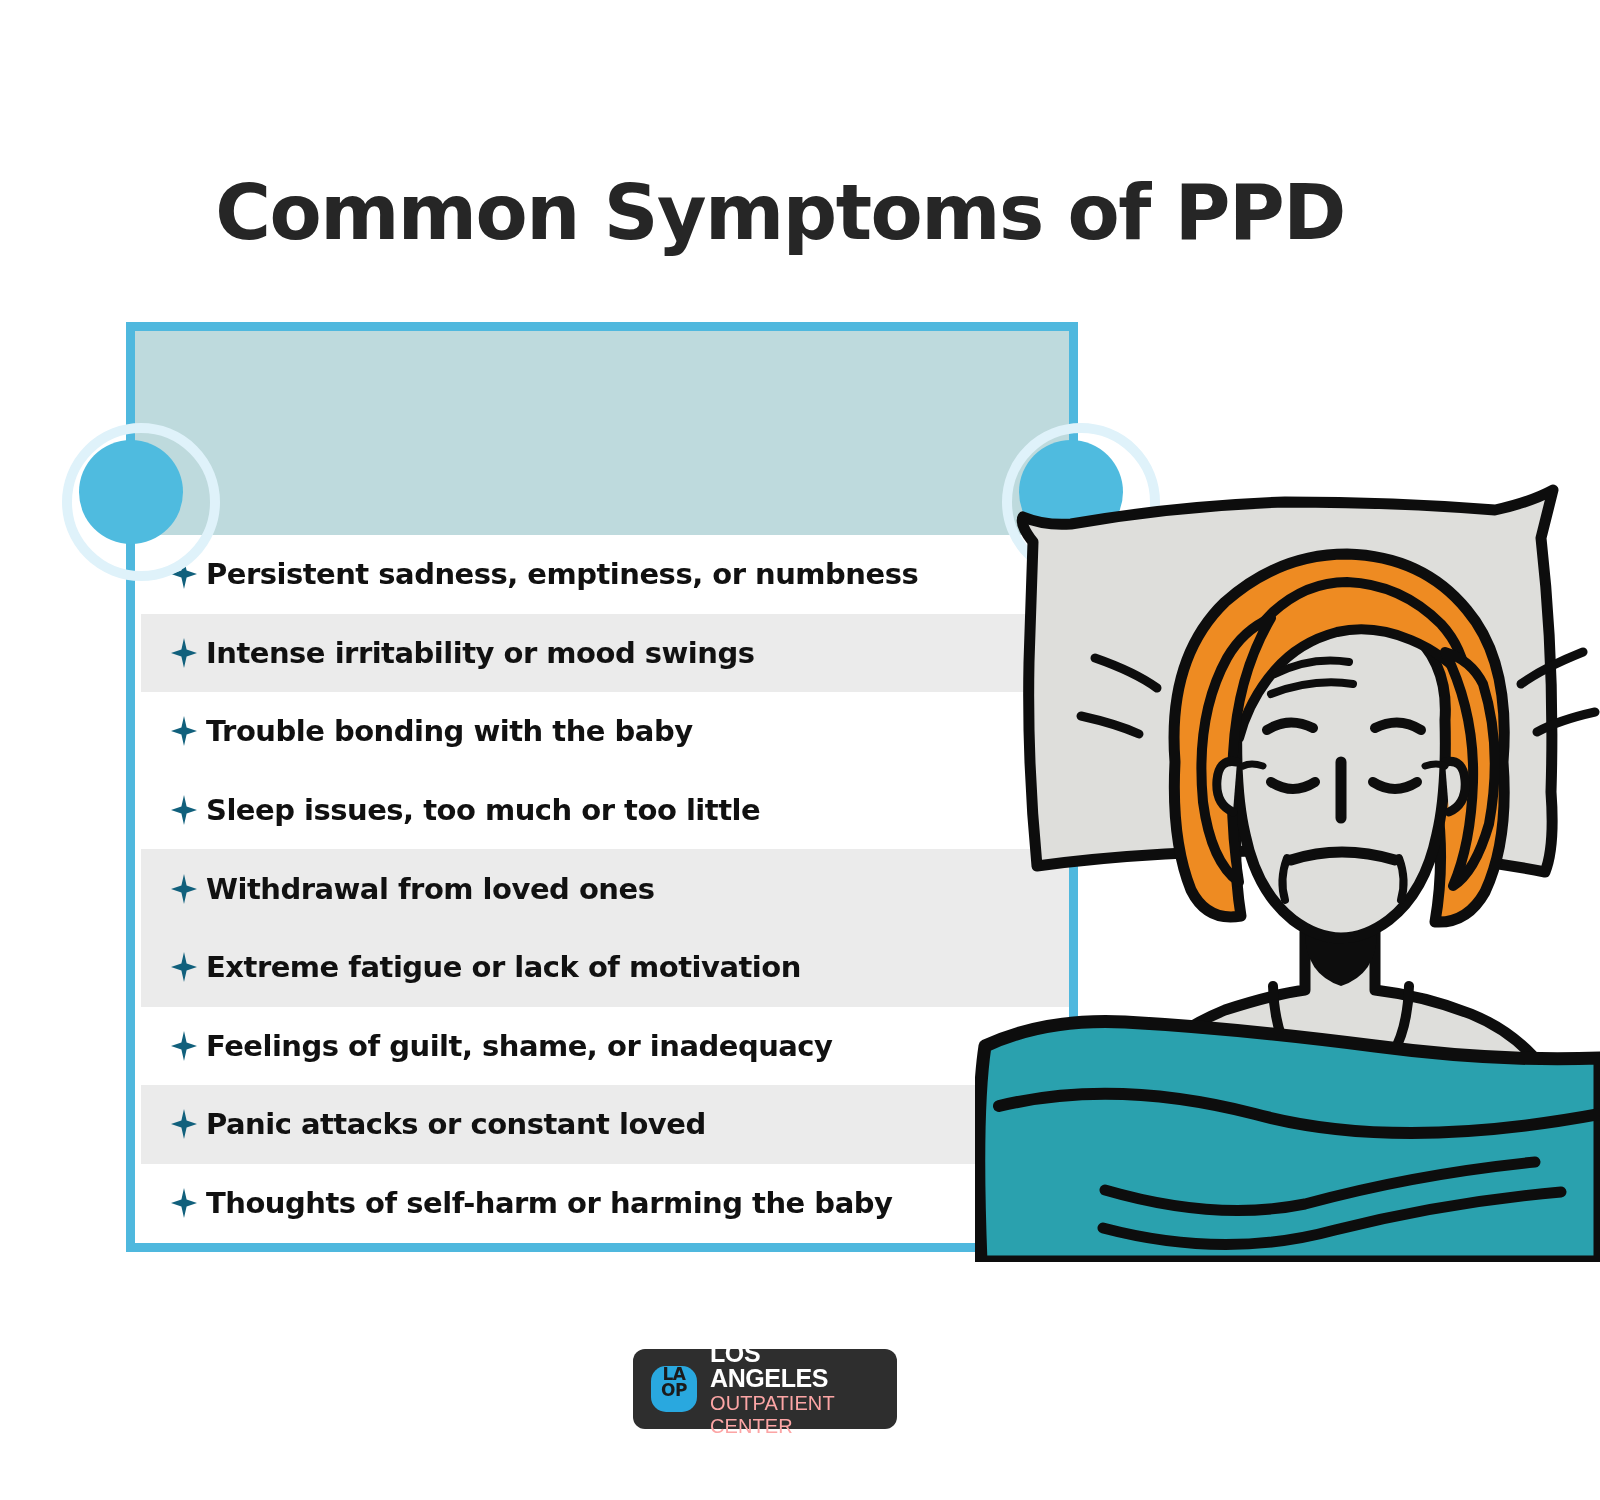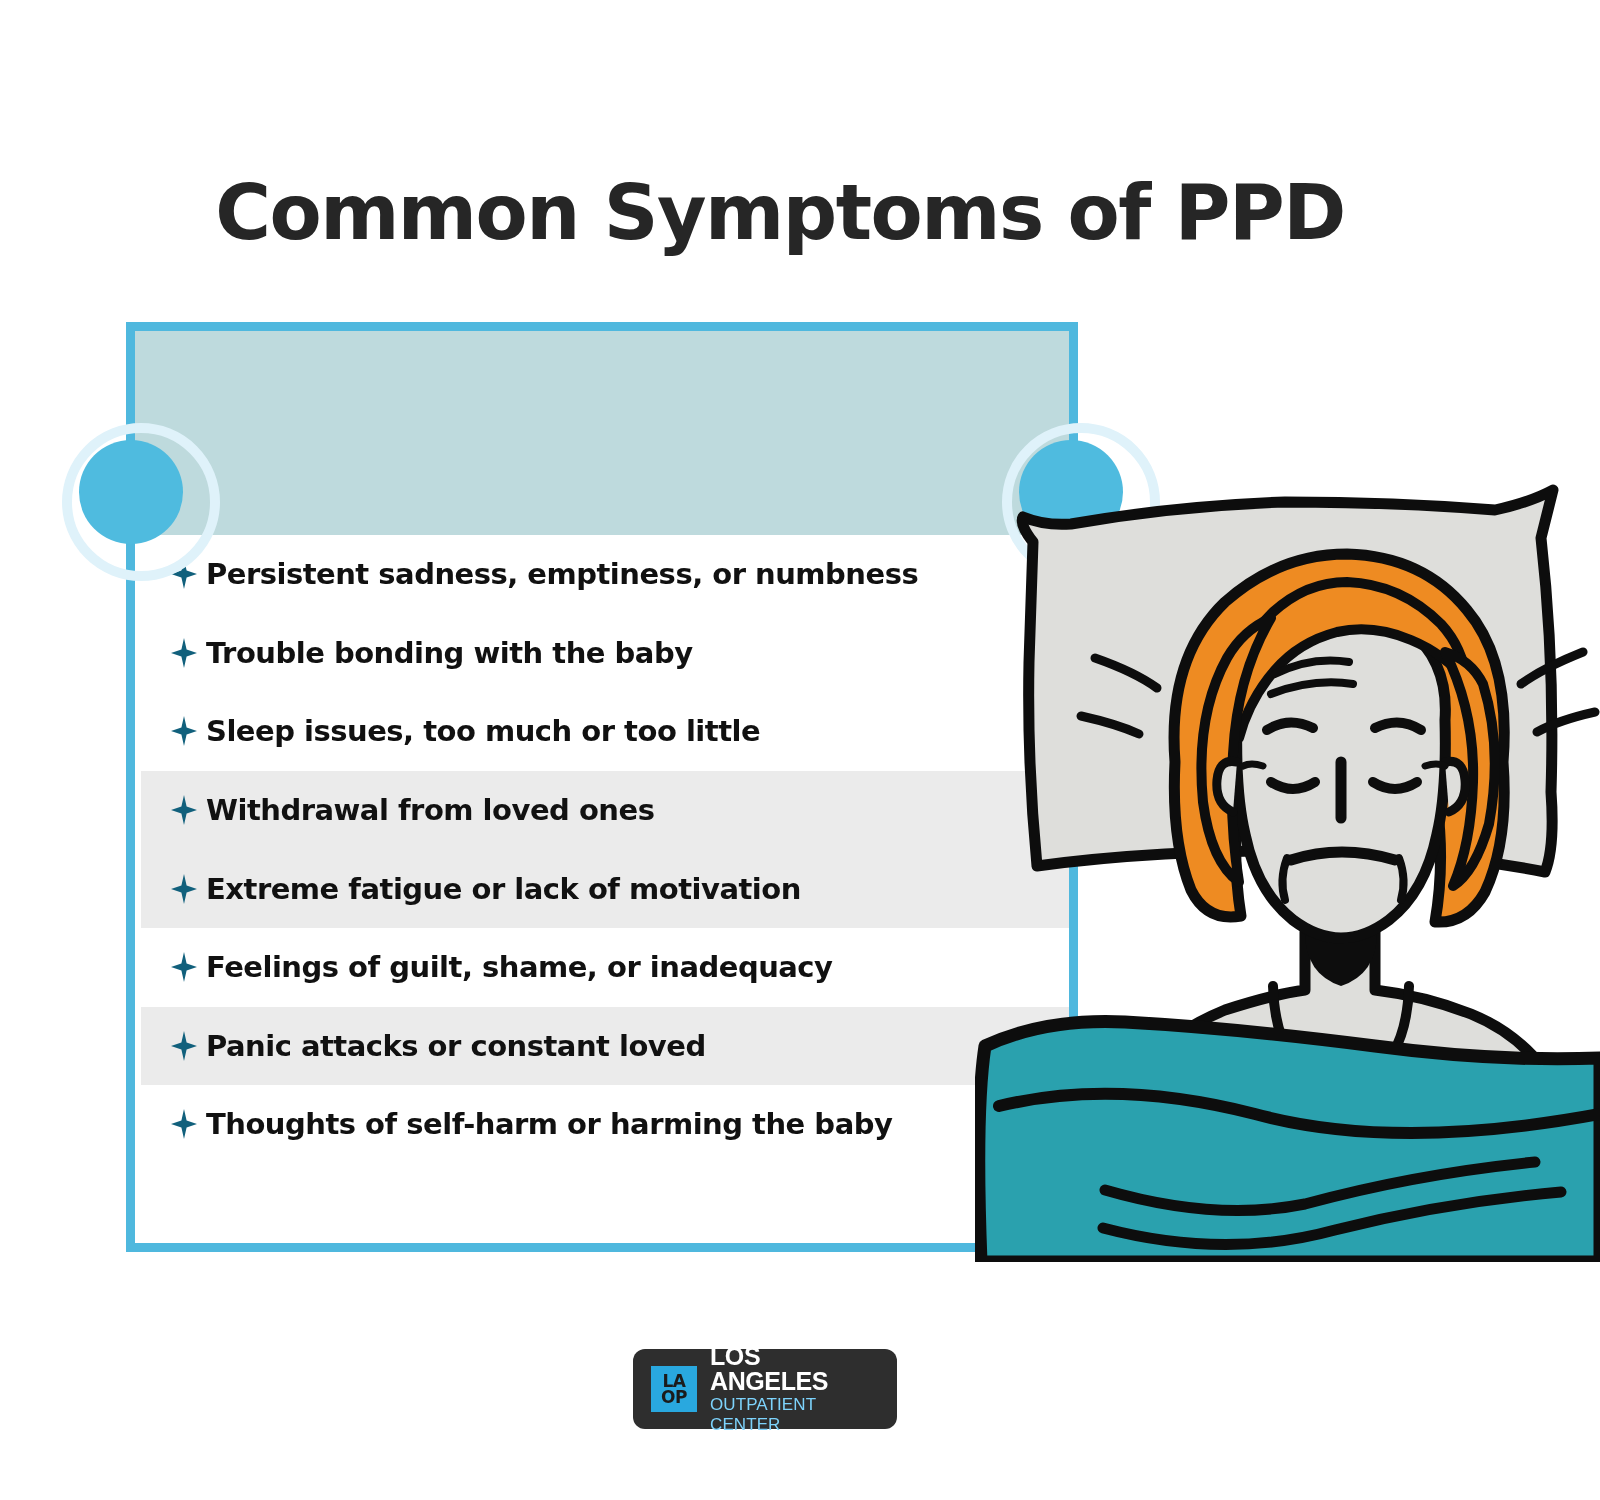--- a/index.html
+++ b/index.html
@@ -141,25 +141,24 @@
     border-radius: 12px;
     display: flex;
     align-items: center;
     padding: 0 18px;
     z-index: 6;
   }
   .logo-mark {
     width: 46px; height: 46px;
     flex: 0 0 46px;
     background: #29A8DF;
-    border-radius: 0;
+    border-radius: 15px;
     display: flex;
     flex-direction: column;
     align-items: center;
-    justify-content: center;
     margin-right: 13px;
   }
   .logo-mark span {
     font-family: "DejaVu Sans", sans-serif;
     font-size: 17px;
     font-weight: 700;
     color: #1B1B1B;
     line-height: 0.95;
     letter-spacing: -0.5px;
   }
@@ -167,23 +166,23 @@
   .logo-line1 {
     font-family: Liberation Sans, sans-serif;
     font-size: 25px;
     font-weight: 700;
     color: #ffffff;
     letter-spacing: -0.4px;
     line-height: 1.02;
   }
   .logo-line2 {
     font-family: "Liberation Sans", sans-serif;
-    font-size: 17px;
+    font-size: 20px;
     font-weight: 400;
-    color: #7dd3fc;
+    color: #fca5a5;
     letter-spacing: 0.1px;
     line-height: 1.15;
   }
 </style>
 </head>
 <body>
 
 <div class="page-title">Common Symptoms of PPD</div>
 
 <div class="deco-circle left"></div>
@@ -197,20 +196,28 @@
 
     <div class="symptom-row">
       <span class="sparkle-icon">
         <svg viewBox="0 0 26 30" xmlns="http://www.w3.org/2000/svg">
           <path d="M13 0 L15.6 11.4 L26 15 L15.6 18.6 L13 30 L10.4 18.6 L0 15 L10.4 11.4 Z" fill="#11607C"></path>
         </svg>
       </span>
       <span class="symptom-label">Persistent sadness, emptiness, or numbness</span>
     </div>
 
+    <div class="symptom-row shaded">
+      <span class="sparkle-icon">
+        <svg viewBox="0 0 26 30" xmlns="http://www.w3.org/2000/svg">
+          <path d="M13 0 L15.6 11.4 L26 15 L15.6 18.6 L13 30 L10.4 18.6 L0 15 L10.4 11.4 Z" fill="#11607C"></path>
+        </svg>
+      </span>
+      <span class="symptom-label">Intense irritability or mood swings</span>
+    </div>
 
     <div class="symptom-row">
       <span class="sparkle-icon">
         <svg viewBox="0 0 26 30" xmlns="http://www.w3.org/2000/svg">
           <path d="M13 0 L15.6 11.4 L26 15 L15.6 18.6 L13 30 L10.4 18.6 L0 15 L10.4 11.4 Z" fill="#11607C"></path>
         </svg>
       </span>
       <span class="symptom-label">Trouble bonding with the baby</span>
     </div>
 

